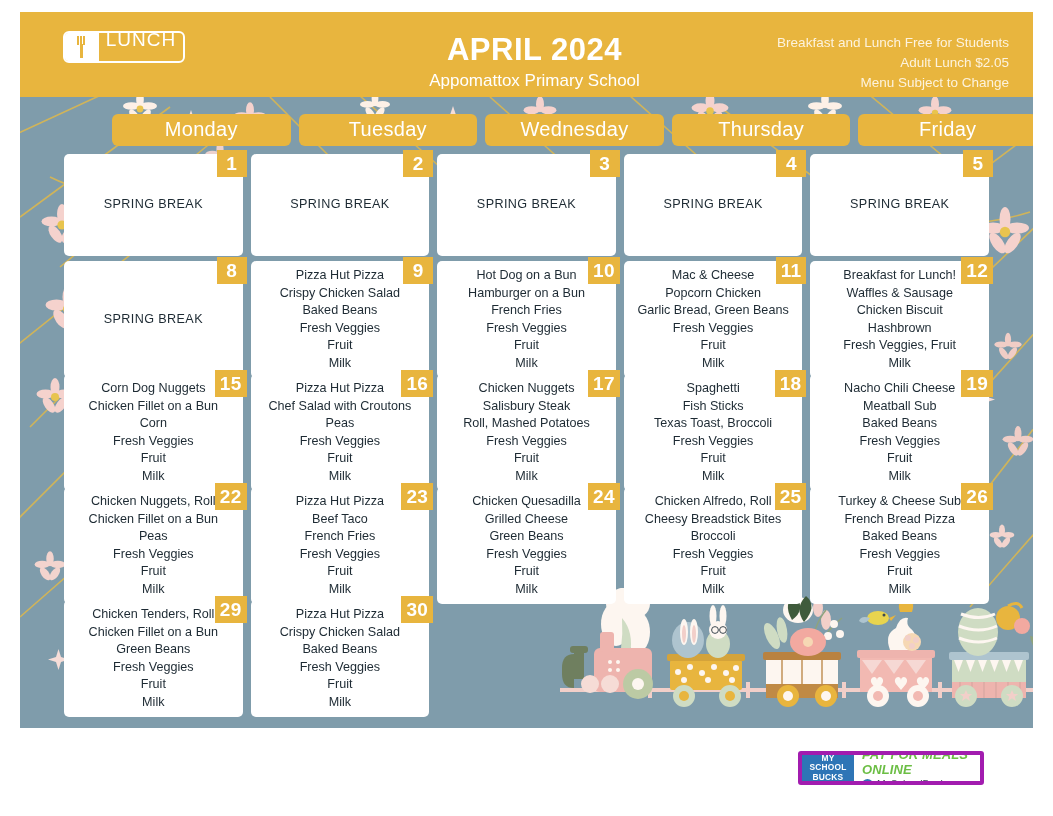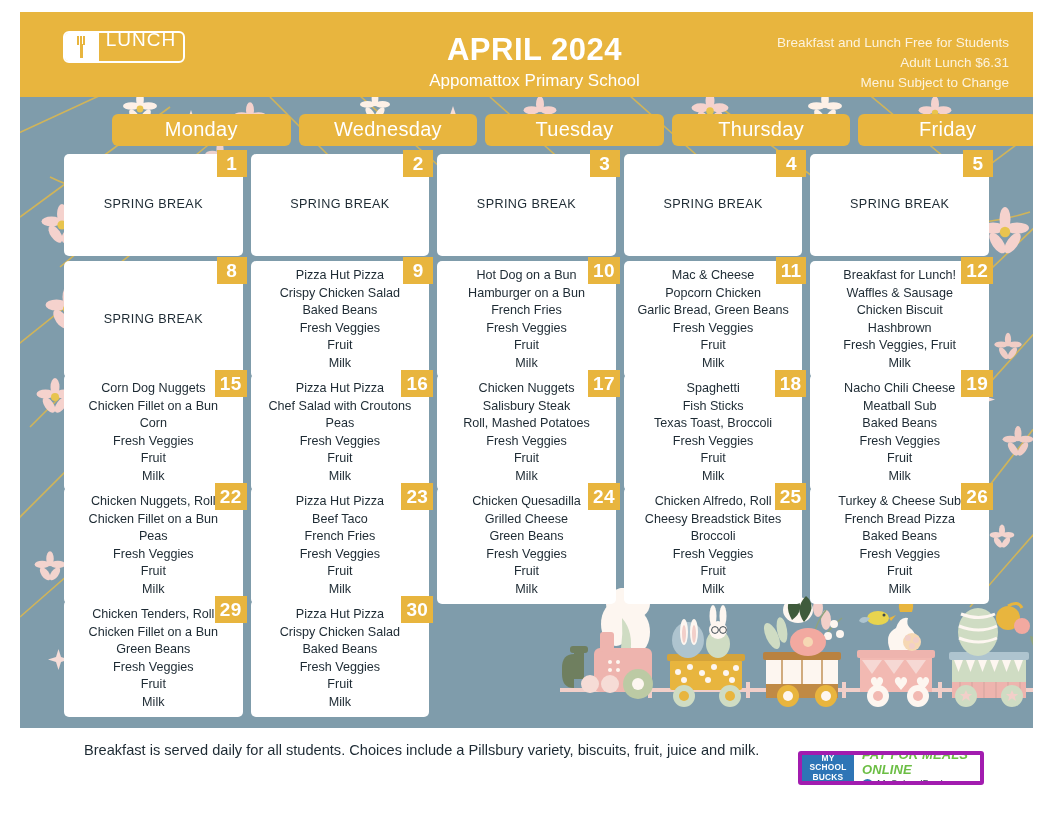--- a/index.html
+++ b/index.html
@@ -157,21 +157,21 @@
       <div class="lunch-text">LUNCH</div>
     </div>
 
     <div class="title-block">
       <div class="title-main">APRIL 2024</div>
       <div class="title-sub">Appomattox Primary School</div>
     </div>
 
     <div class="header-notes">
       <div>Breakfast and Lunch Free for Students</div>
-      <div>Adult Lunch $6.31</div>
+      <div>Adult Lunch $2.05</div>
       <div>Menu Subject to Change</div>
       <div>ACPS is an Equal Opportunity Provider</div>
     </div>
   </div>
 
   <div class="calendar">
 
     <div class="bg-art">
       <svg viewBox="0 0 1013 631" preserveAspectRatio="none" xmlns="http://www.w3.org/2000/svg">
         <g stroke="#e0b94a" stroke-width="1.6" fill="none" opacity="0.85">
@@ -542,22 +542,22 @@
         <circle cx="324" cy="27" r="1.5" fill="#3d4a52"></circle>
 
         <ellipse cx="-0" cy="0" rx="0" ry="0" fill="none"></ellipse>
       </svg>
     </div>
 
     <div class="grid-wrap">
 
       <div class="daynames">
         <div class="dayname">Monday</div>
+        <div class="dayname">Tuesday</div>
         <div class="dayname">Wednesday</div>
-        <div class="dayname">Tuesday</div>
         <div class="dayname">Thursday</div>
         <div class="dayname">Friday</div>
       </div>
 
       <div class="weeks" id="weeks-container">
           <div class="week w1">
             <div class="cell">
               <div class="date-badge">1</div>
               <div class="menu-list">
                 <div class="spring-break">SPRING BREAK</div>
@@ -778,23 +778,20 @@
               </div>
             </div>
             <div class="cell empty"></div>
             <div class="cell empty"></div>
             <div class="cell empty"></div>
           </div>
         </div>
     </div>
   </div>
 
-  <div class="footer">
-    <div class="footer-note">Breakfast is served daily for all students. Choices include a Pillsbury variety, biscuits, fruit, juice and milk.</div>
-  </div>
 
   <div class="msb">
     <div class="msb-badge">
       <span>MY</span>
       <span>SCHOOL</span>
       <span>BUCKS</span>
     </div>
     <div class="msb-right">
       <div class="msb-line1">PAY FOR MEALS ONLINE</div>
       <div class="msb-line2">

